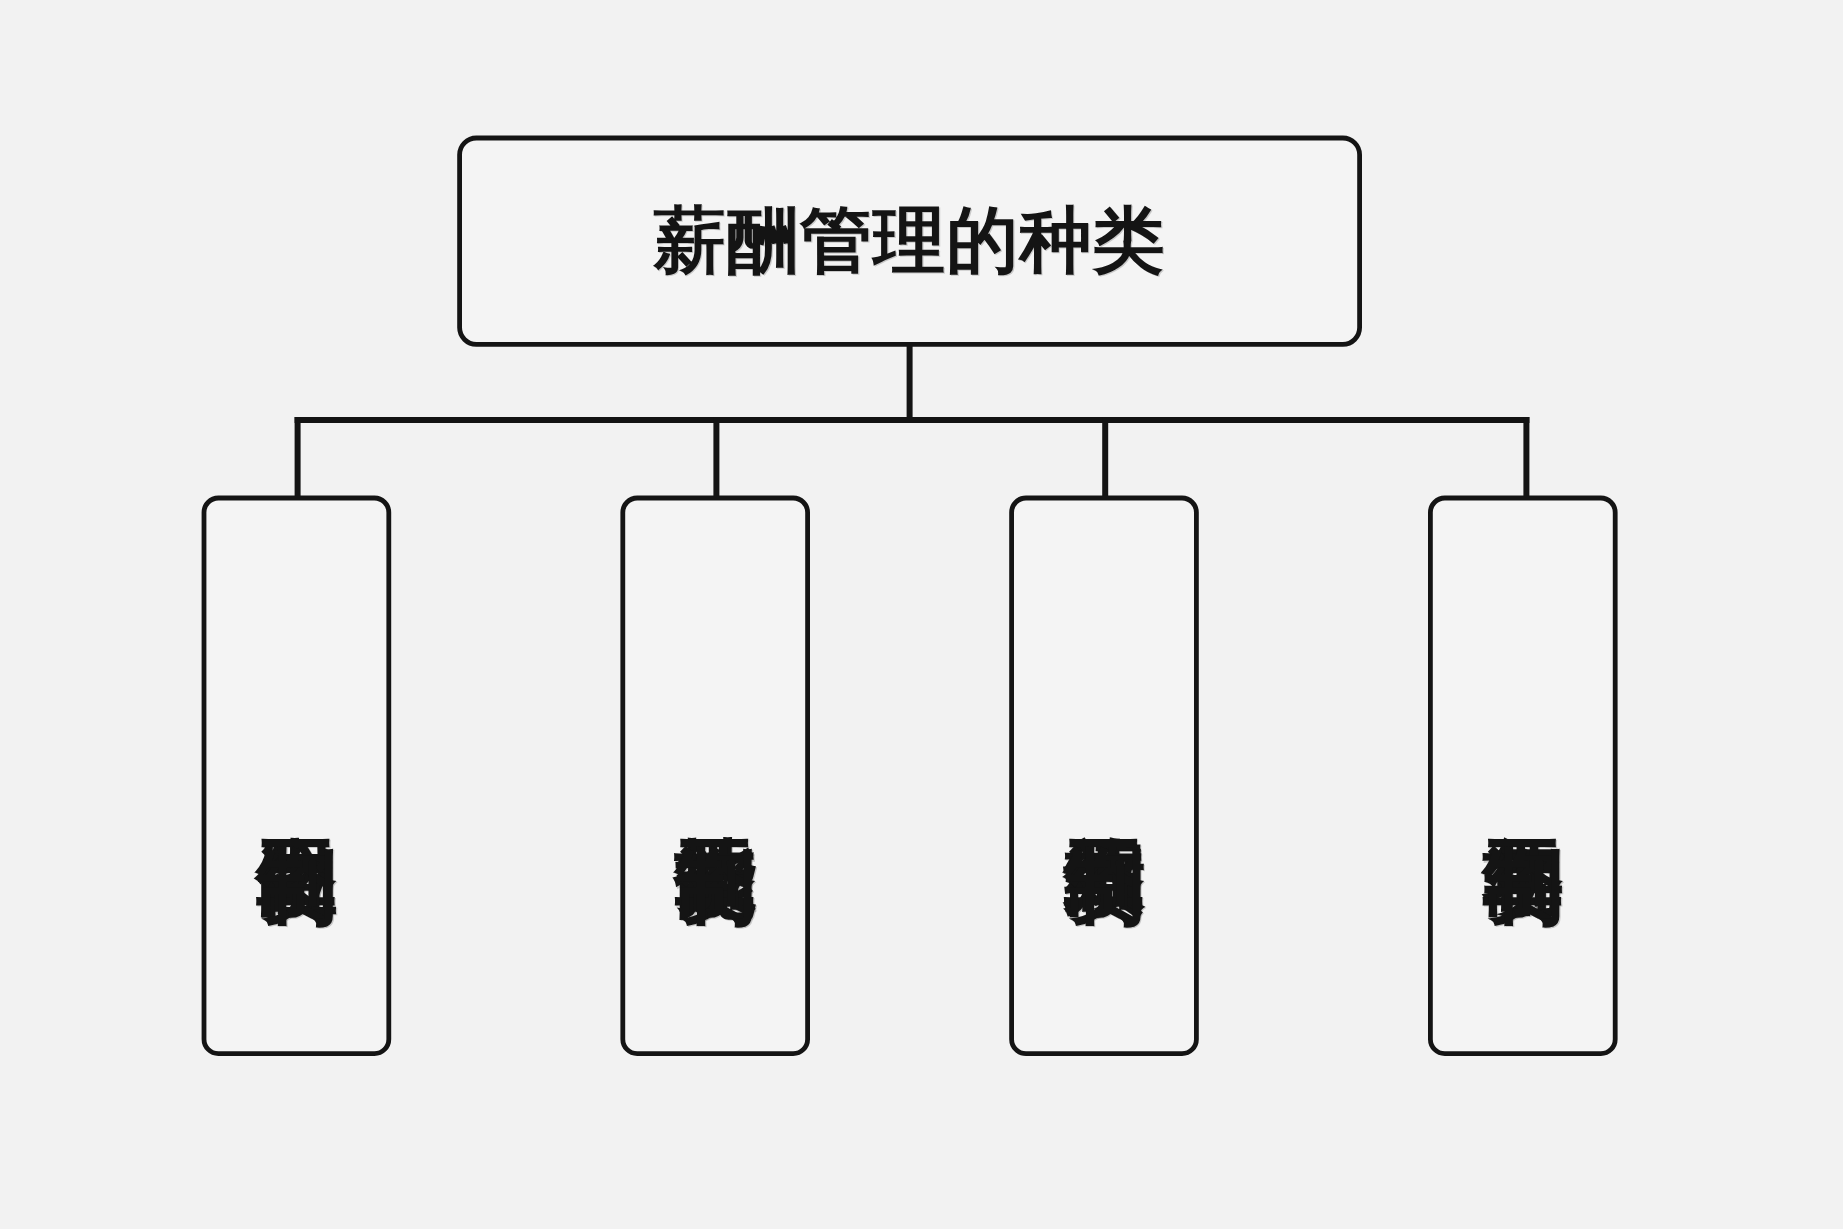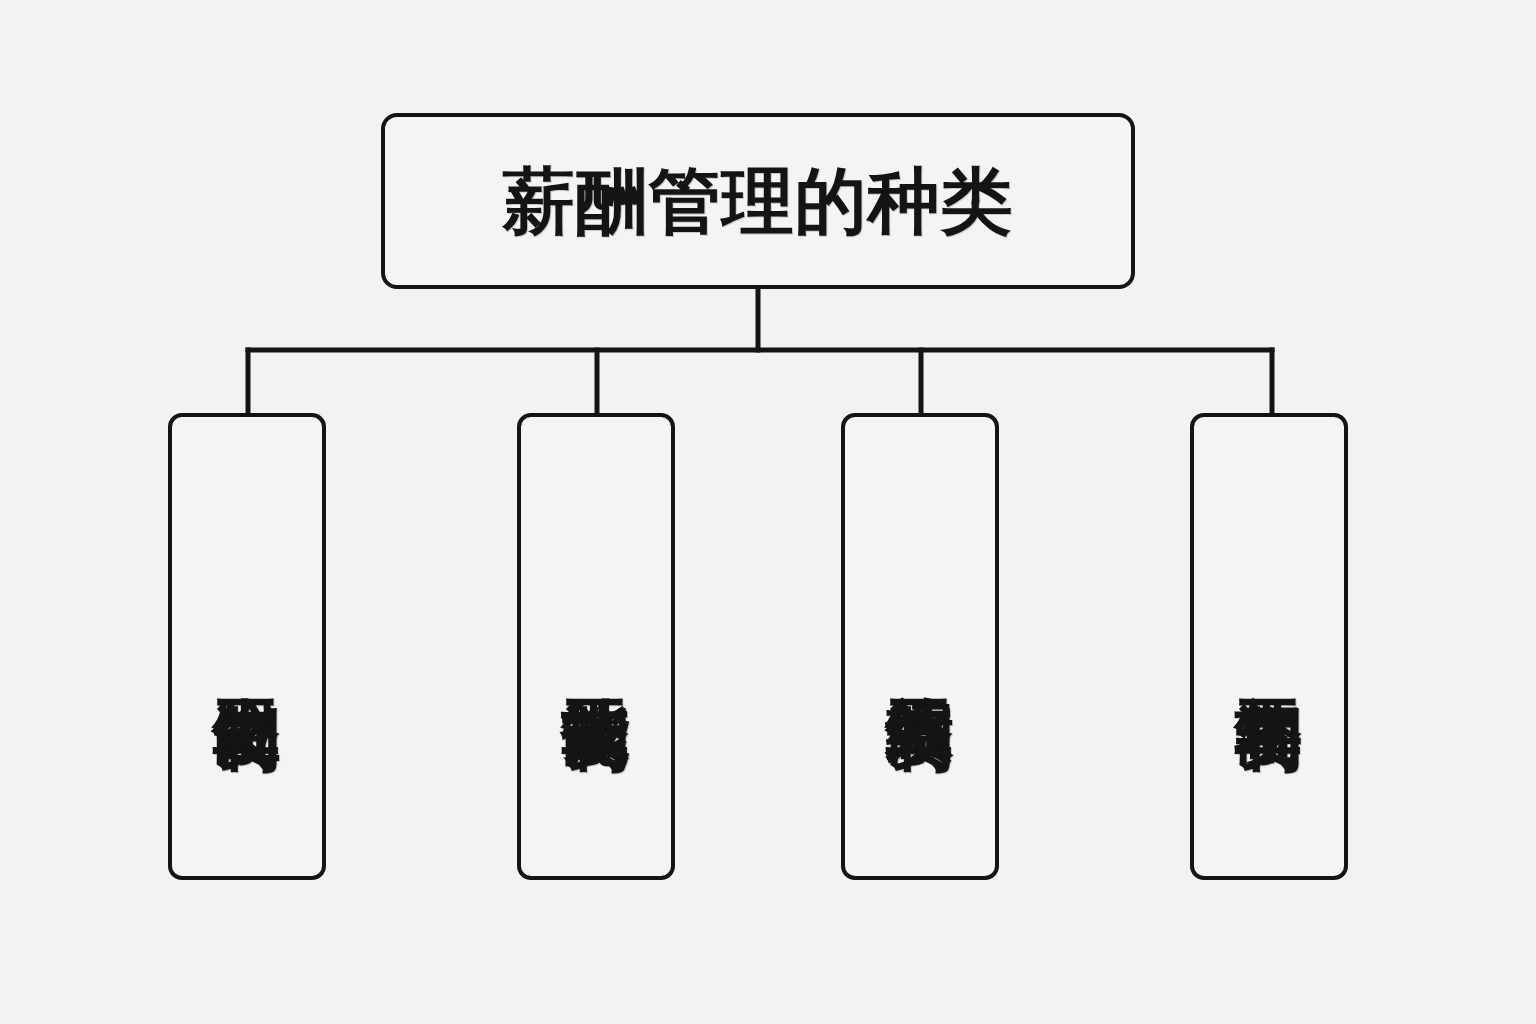--- a/index.html
+++ b/index.html
@@ -45,21 +45,21 @@
 
   
   #root-node {
     left: 381px;
     top: 113px;
     width: 754px;
     height: 176px;
     border-radius: 16px;
   }
   .root-label {
-    font-size: 72px;
+    font-size: 60px;
     font-weight: 700;
     color: #141414;
     line-height: 1;
     letter-spacing: 1px;
     white-space: nowrap;
     text-shadow: 1px 1px 0 rgba(120,120,120,0.35);
   }
 
   
   .leaf {

